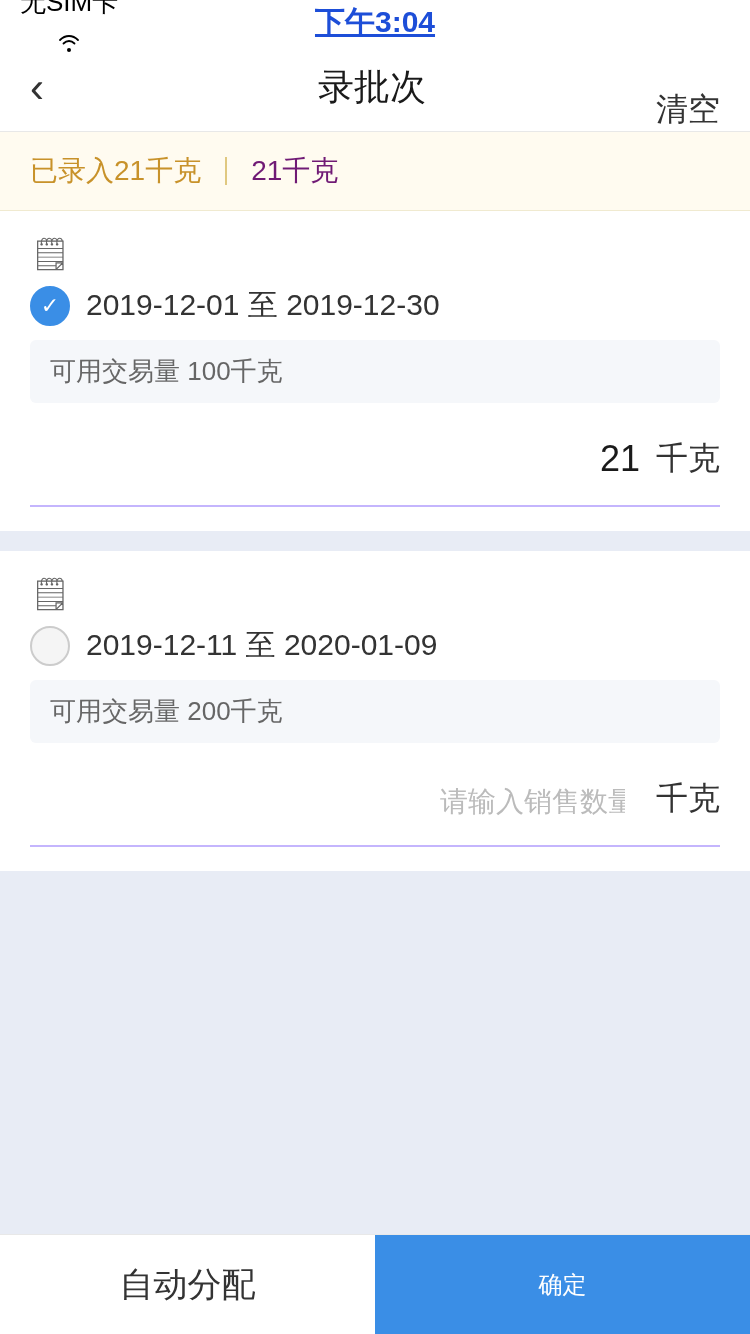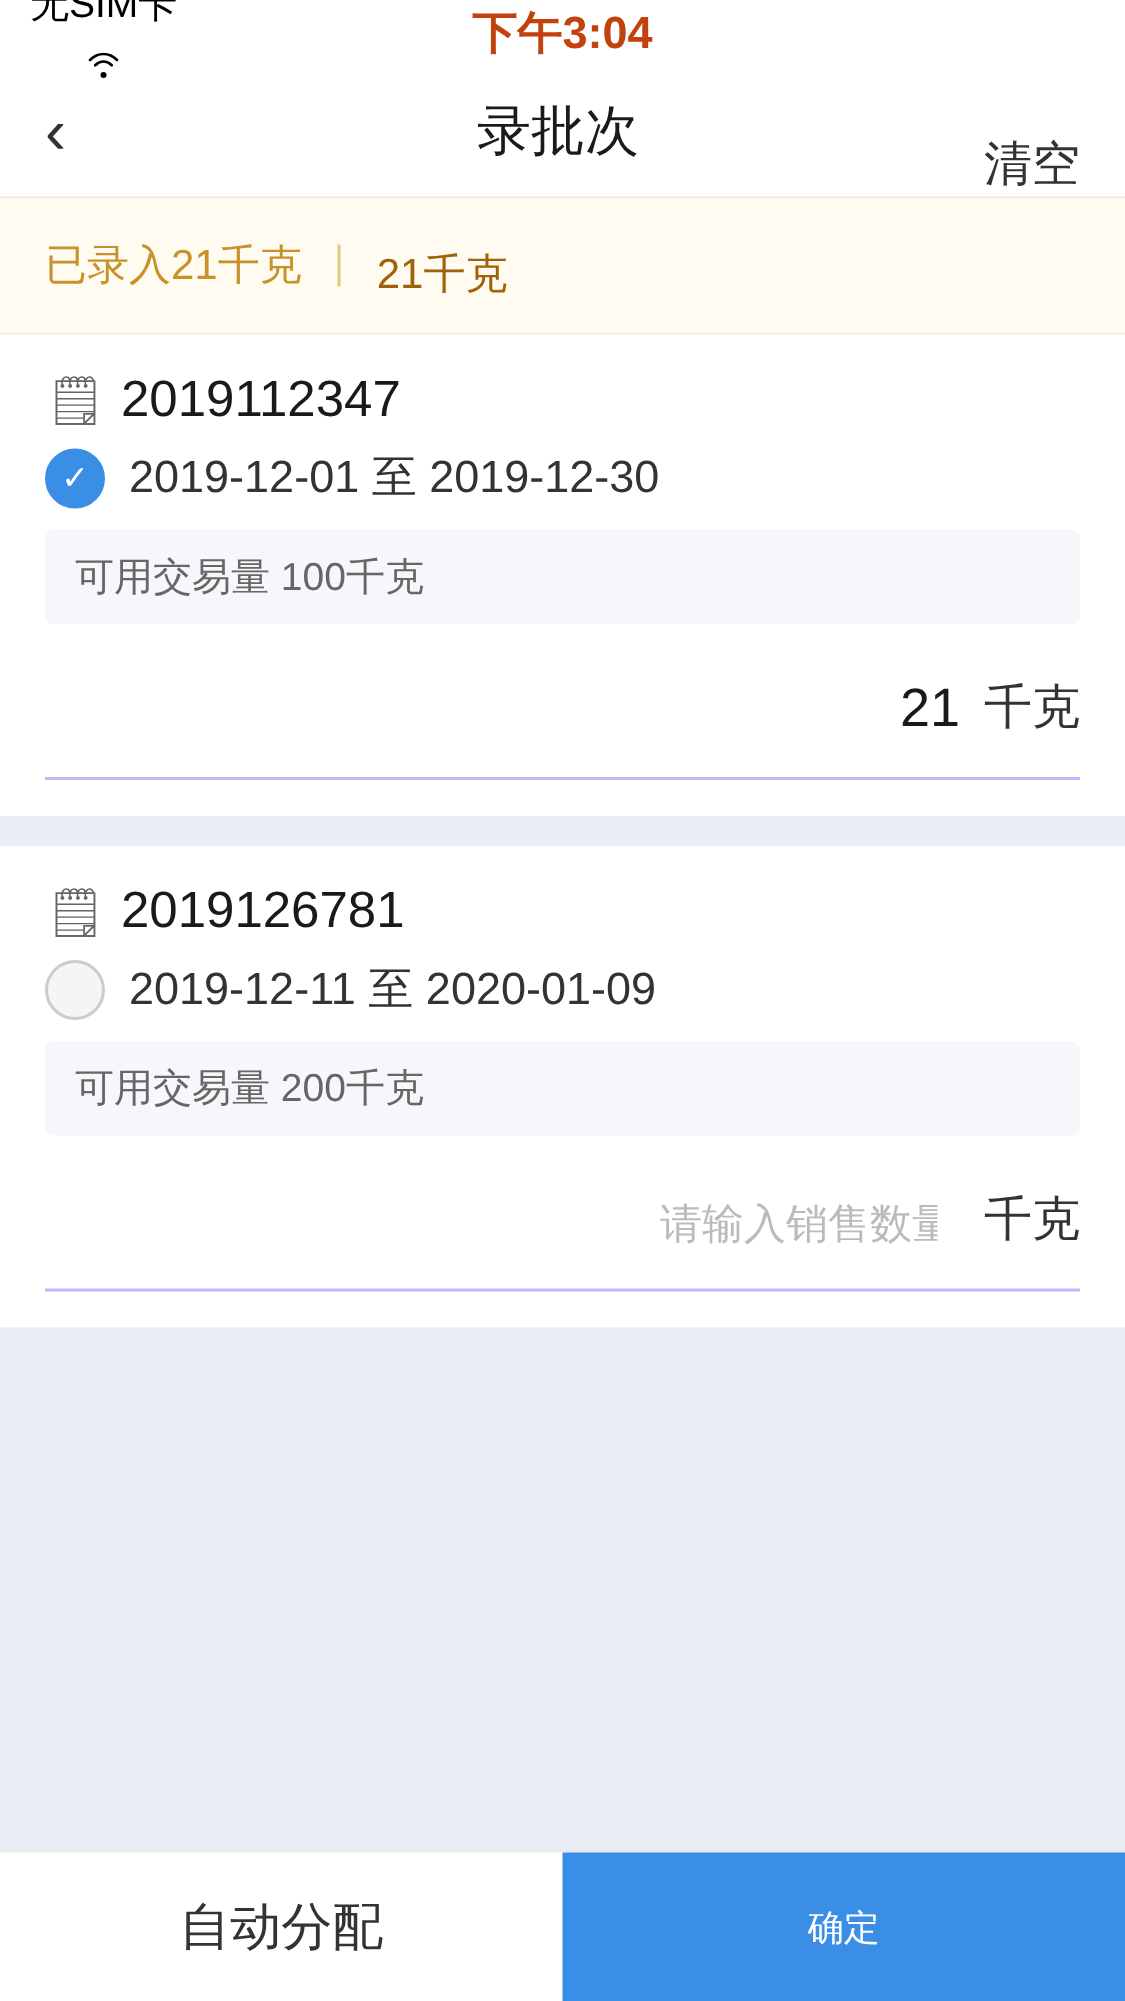--- a/index.html
+++ b/index.html
@@ -28,24 +28,25 @@
       display: flex;
       align-items: center;
       gap: 8px;
       font-size: 26px;
       color: #000;
       flex-direction: column;
     }
     .status-center {
       font-size: 30px;
       font-weight: 600;
-      color: #c2410c;
+      color: #1d4ed8;
       position: absolute;
       left: 50%;
       transform: translateX(-50%);
+      text-decoration: underline;
     }
     .status-right {
       display: flex;
       align-items: center;
       gap: 6px;
       font-size: 26px;
       color: #000;
     }
     .battery-box {
       display: flex;
@@ -119,23 +120,22 @@
       font-size: 28px;
       color: #c8922a;
     }
     .info-divider {
       width: 2px;
       height: 28px;
       background: #e0c880;
     }
     .info-value {
       font-size: 28px;
-      color: #a16207;
+      color: #701a75;
       font-weight: 500;
-      margin-top: 12px;
     }
 
     
     .batch-item {
       background: #fff;
       padding: 24px 30px;
     }
 
     .batch-header {
       display: flex;
@@ -299,21 +299,20 @@
 
 <div class="info-banner">
   <span class="info-label">已录入21千克</span>
   <div class="info-divider"></div>
   <span class="info-value">21千克</span>
 </div>
 
 <div class="batch-item">
   <div class="batch-header">
     <span class="batch-icon">🗒</span>
-    <span class="batch-id">2019112347</span>
   </div>
   <div class="batch-row">
     <div class="radio-circle checked">
       <span class="checkmark">✓</span>
     </div>
     <span class="batch-date">2019-12-01 至 2019-12-30</span>
   </div>
   <div class="available-box">
     <span class="available-text">可用交易量 100千克</span>
   </div>
@@ -321,21 +320,20 @@
     <span class="qty-value">21</span>
     <span class="unit-label">千克</span>
   </div>
 </div>
 
 <div class="separator-area"></div>
 
 <div class="batch-item">
   <div class="batch-header">
     <span class="batch-icon">🗒</span>
-    <span class="batch-id">2019126781</span>
   </div>
   <div class="batch-row">
     <div class="radio-circle"></div>
     <span class="batch-date">2019-12-11 至 2020-01-09</span>
   </div>
   <div class="available-box">
     <span class="available-text">可用交易量 200千克</span>
   </div>
   <div class="input-row">
     <input class="qty-input" type="number" value="" placeholder="请输入销售数量" style="">

